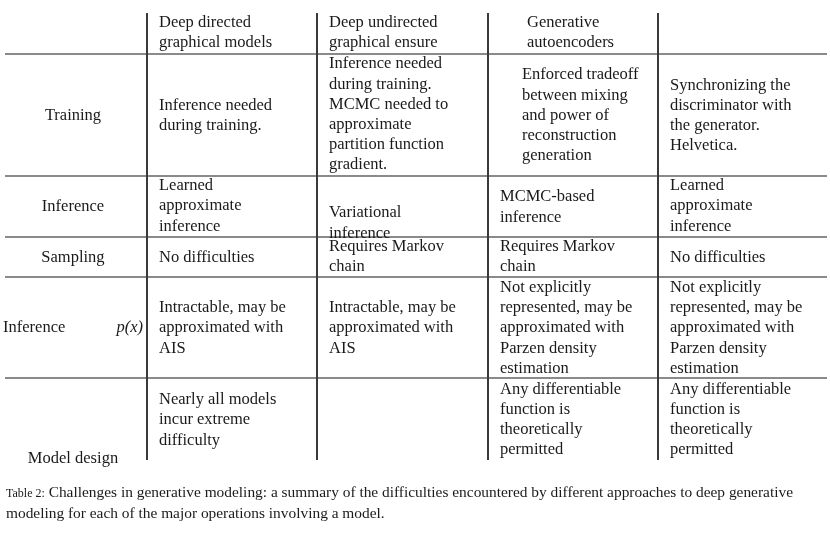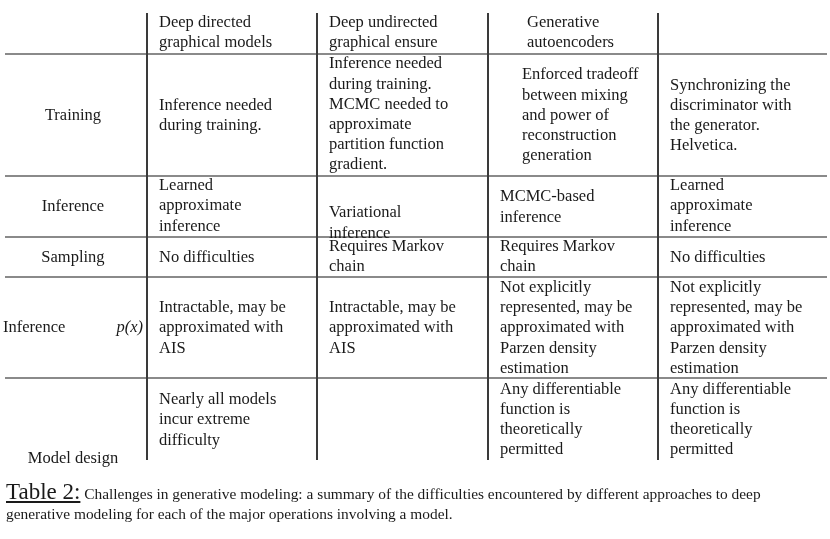--- a/index.html
+++ b/index.html
@@ -59,22 +59,21 @@
     .caption {
       position: absolute;
       left: 6px;
       top: 482px;
       width: 820px;
       font-size: 15.4px;
       line-height: 20px;
       color: #1a1a1a;
     }
     .caption .label {
-      font-size: 23px;
-      text-decoration: underline;
+      font-size: 12px;
     }
   </style>
 </head>
 <body>
 
 <div class="page">
 
   <div class="hline" style="top:53px;"></div>
   <div class="hline" style="top:175px;"></div>
   <div class="hline" style="top:236px;"></div>

